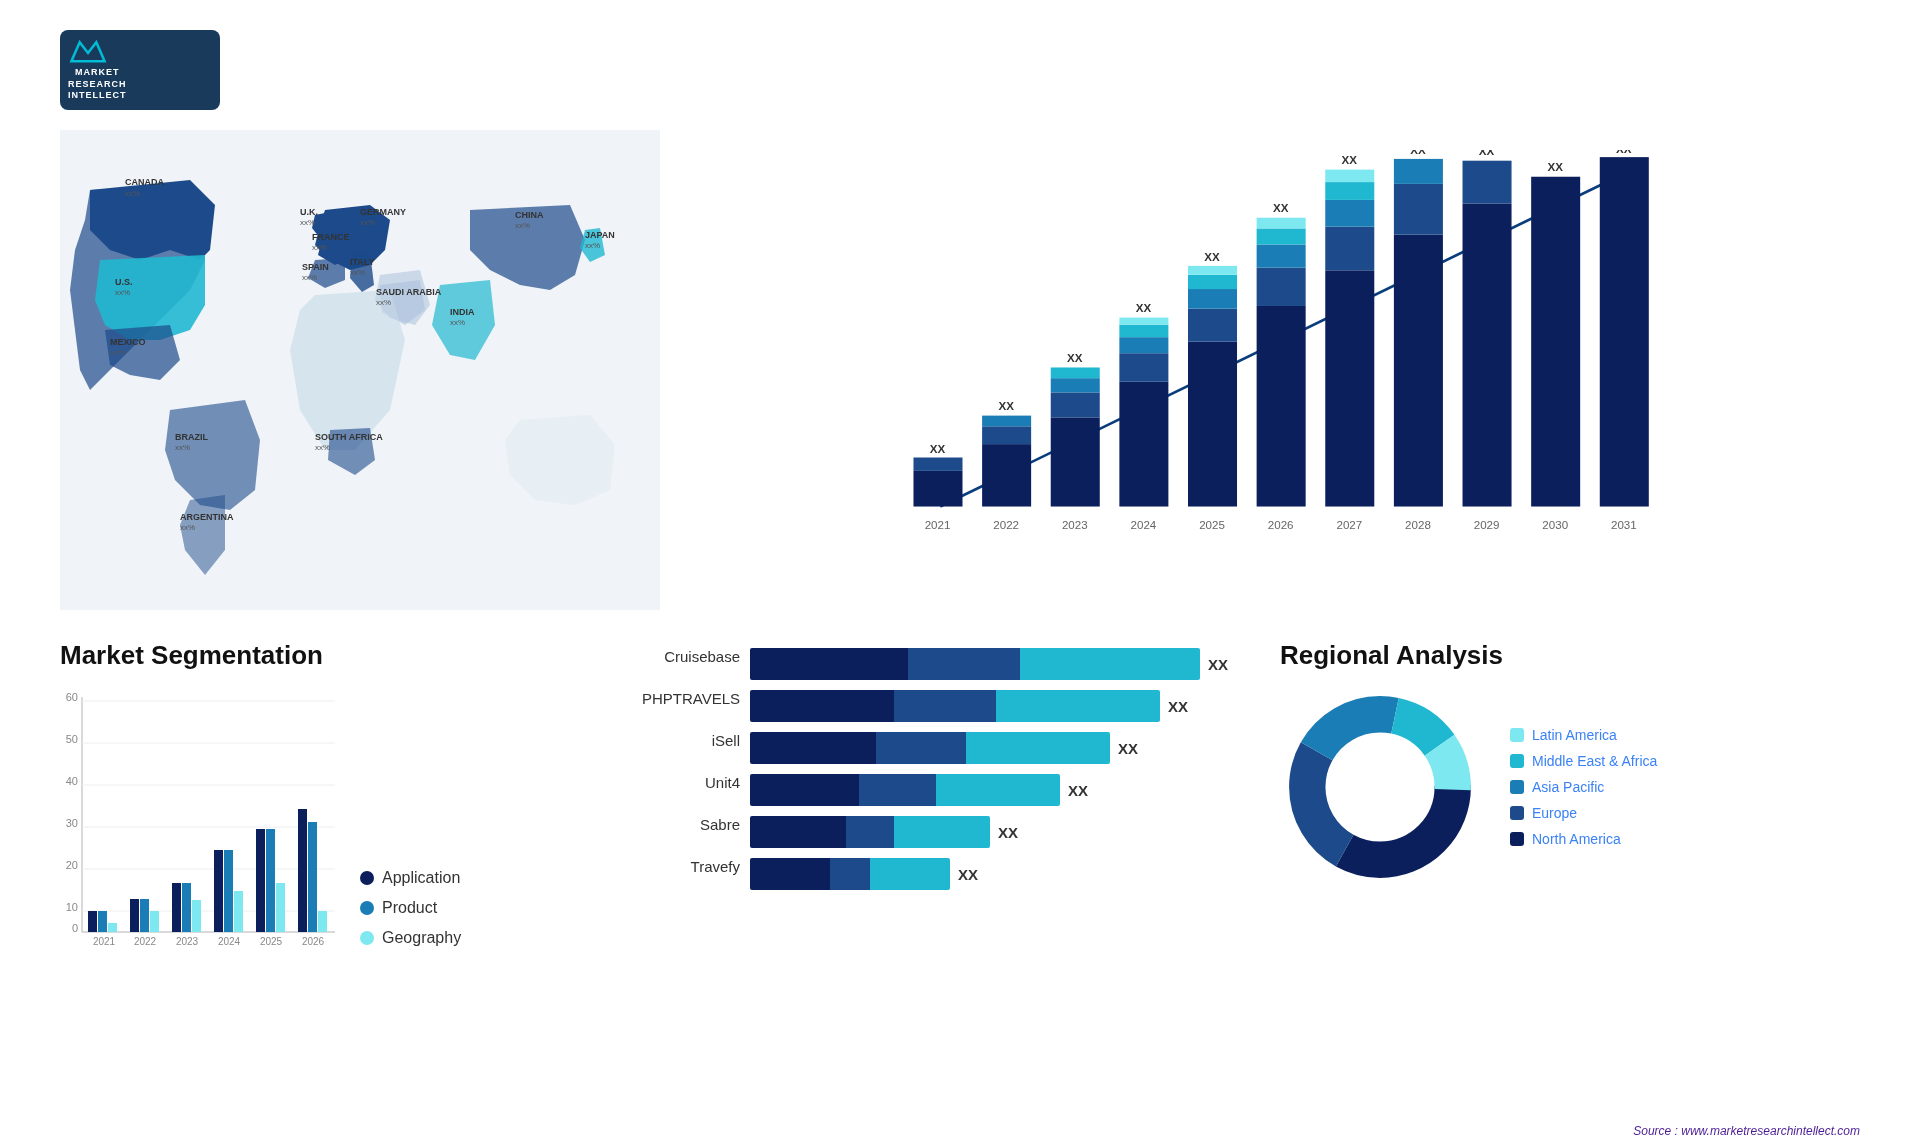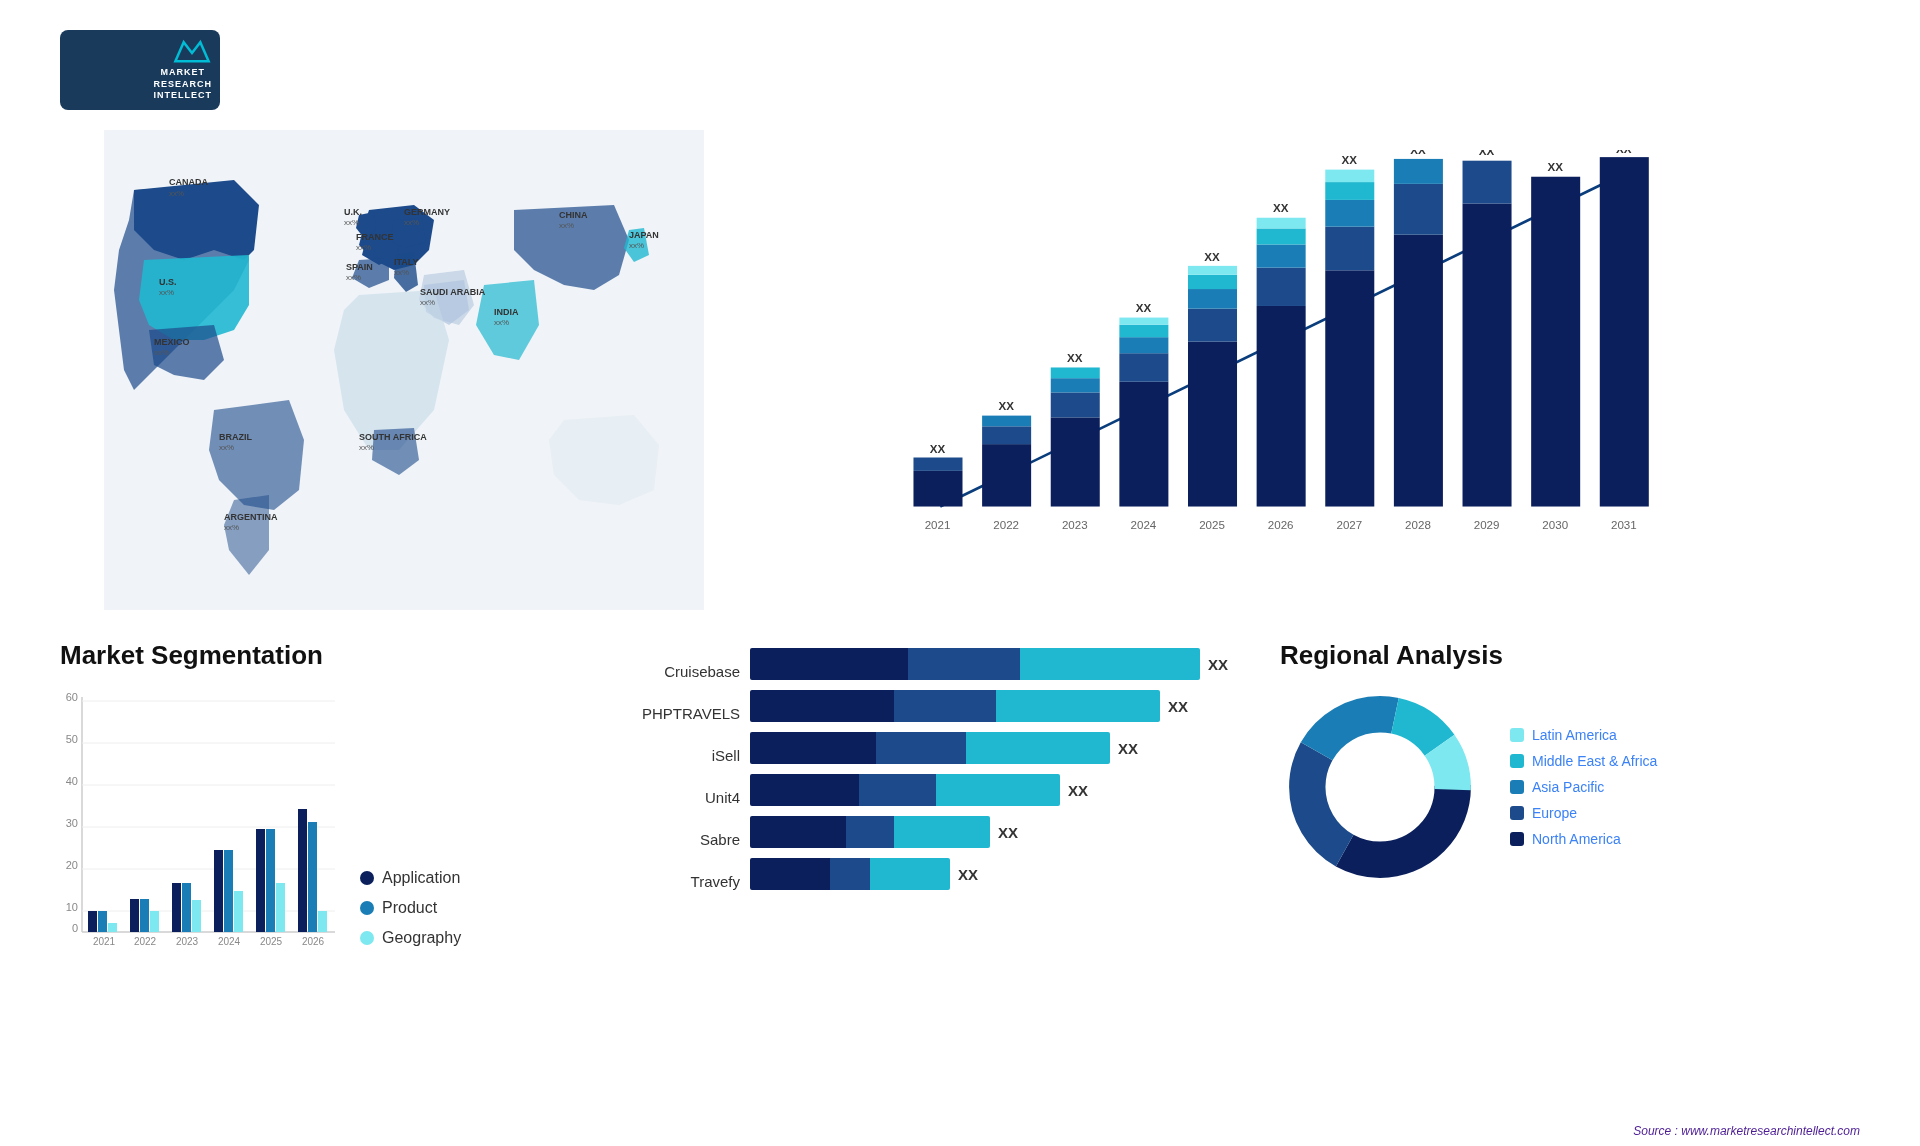--- a/index.html
+++ b/index.html
@@ -37,21 +37,21 @@
       align-items: center;
       justify-content: center;
     }
     .logo-box {
       width: 160px;
       height: 80px;
       background: #1a3a5c;
       border-radius: 8px;
       display: flex;
       flex-direction: column;
-      align-items: flex-end;
+      align-items: flex-start;
       justify-content: center;
       padding: 8px;
     }
     .logo-icon {
       width: 40px;
       height: 30px;
       margin-bottom: 4px;
     }
     .logo-text {
       color: #fff;
@@ -93,21 +93,20 @@
       grid-template-columns: 520px 640px 700px;
       gap: 30px;
       padding-top: 10px;
     }
 
     
     .world-map-container {
       width: 100%;
       height: 568px;
       position: relative;
-      margin-left: 44px;
     }
 
     
     .segment-section {
       position: relative;
     }
     .section-title {
       font-size: 26px;
       font-weight: 700;
       color: #111;
@@ -140,21 +139,21 @@
     
     .players-section {}
     .players-list {
       display: flex;
       flex-direction: column;
       gap: 10px;
       margin-top: 8px;
     }
     .player-row {
       display: flex;
-      align-items: flex-end;
+      align-items: flex-start;
       gap: 10px;
     }
     .player-name {
       width: 130px;
       font-size: 15px;
       color: #333;
       text-align: right;
       flex-shrink: 0;
     }
     .player-bar-container {

